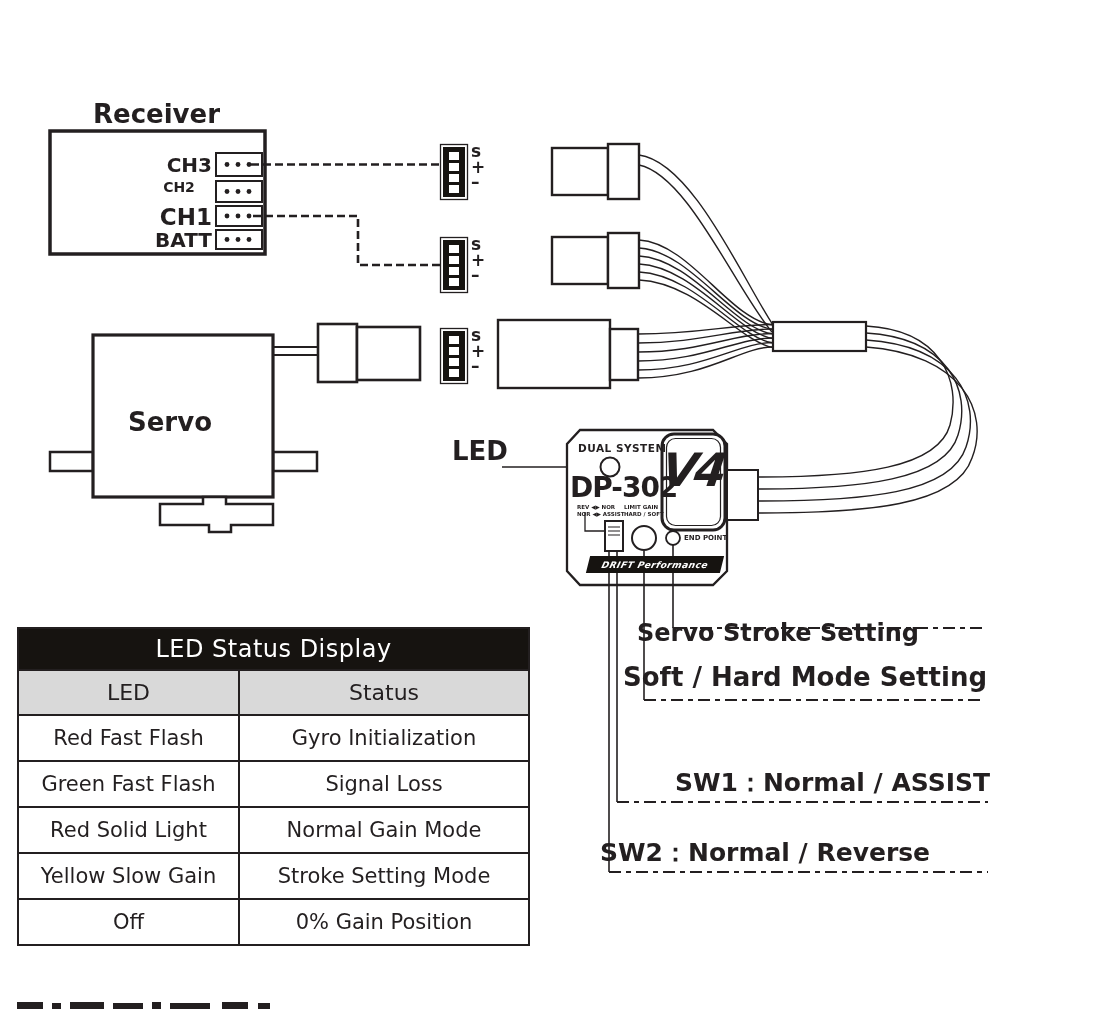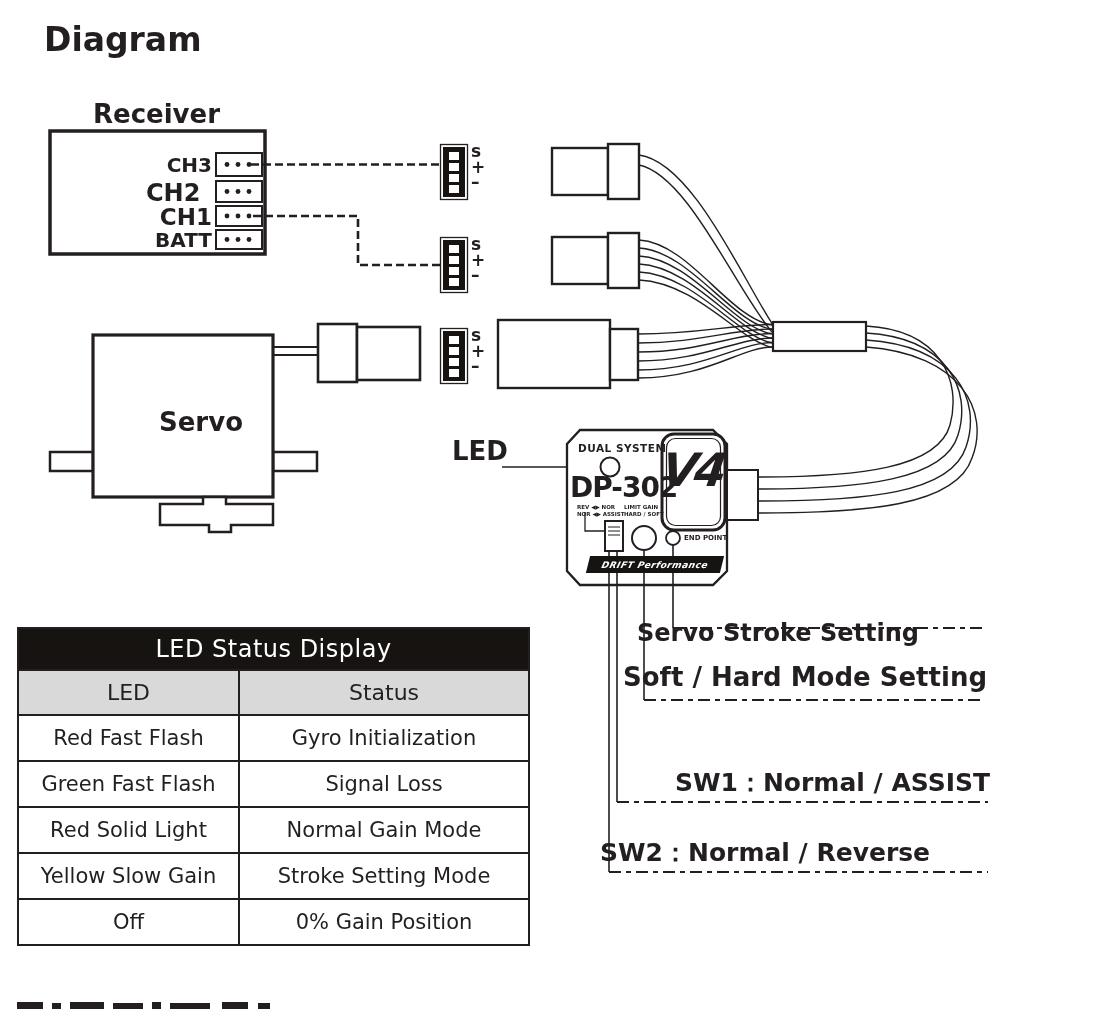--- a/index.html
+++ b/index.html
@@ -184,45 +184,44 @@
         <rect x="52" y="1003" width="9" height="6"></rect>
       <rect x="70" y="1002" width="34" height="7"></rect>
         <rect x="113" y="1003" width="30" height="6"></rect>
       <rect x="152" y="1002" width="9" height="7"></rect>
         <rect x="170" y="1003" width="40" height="6"></rect>
       <rect x="222" y="1002" width="26" height="7"></rect>
         <rect x="258" y="1003" width="12" height="6"></rect>
     </g>
   </svg>
 
-  <div class="lbl" style="left:44px;top:20px;font-size:33px">Diagram</div>
   <div class="lbl" style="left:93px;top:99px;font-size:26px">Receiver</div>
 
   <div class="lbl" style="left:146px;top:153px;width:66px;text-align:right;font-size:20px">CH3</div>
-  <div class="lbl" style="left:146px;top:179px;width:66px;text-align:left;font-size:24px">CH2</div>
+  <div class="lbl" style="left:146px;top:179px;width:66px;text-align:center;font-size:14px">CH2</div>
   <div class="lbl" style="left:146px;top:204px;width:66px;text-align:right;font-size:23px">CH1</div>
   <div class="lbl" style="left:146px;top:228px;width:66px;text-align:right;font-size:20px">BATT</div>
 
   <div class="pinlbl" style="left:471px;top:144px">
     <span>s</span>
     <span>+</span>
     <span>–</span>
   </div>
   <div class="pinlbl" style="left:471px;top:237px">
     <span>s</span>
     <span>+</span>
     <span>–</span>
   </div>
   <div class="pinlbl" style="left:471px;top:328px">
     <span>s</span>
     <span>+</span>
     <span>–</span>
   </div>
 
-  <div class="lbl" style="left:128px;top:407px;width:115px;text-align:right;font-size:26px">Servo</div>
+  <div class="lbl" style="left:128px;top:407px;width:115px;text-align:left;font-size:26px">Servo</div>
   <div class="lbl" style="left:452px;top:436px;font-size:26px">LED</div>
 
   <div class="lbl" style="left:578px;top:442px;width:80px;text-align:center;font-size:10.5px;letter-spacing:.5px">DUAL SYSTEM</div>
   <div class="lbl" style="left:570px;top:471px;width:90px;text-align:center;font-size:28px;letter-spacing:-1px">DP-302</div>
   <div class="v4-text">V4</div>
   <div class="tinytxt" style="left:577px;top:504px">
     <div>REV ◀▶ NOR</div>
     <div>NOR ◀▶ ASSIST</div>
   </div>
   <div class="tinytxt" style="left:624px;top:504px">

